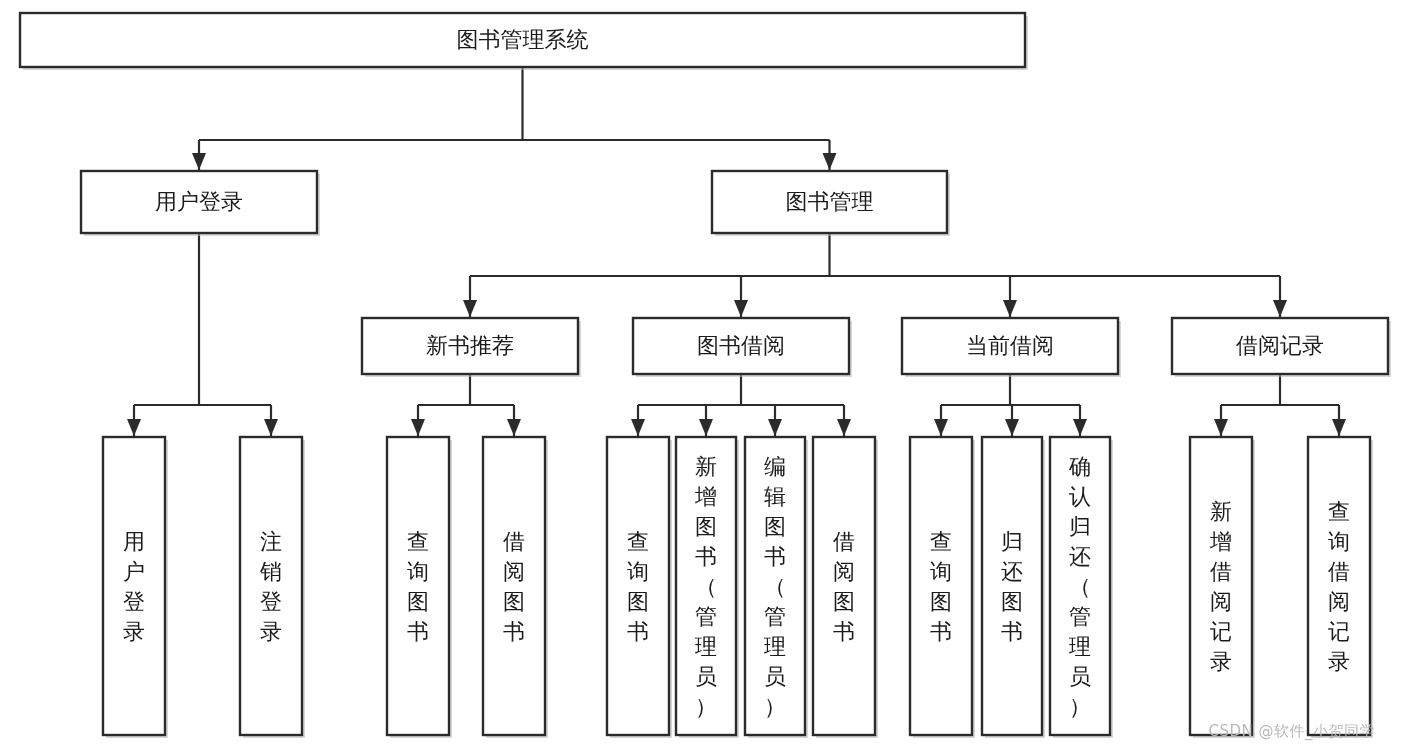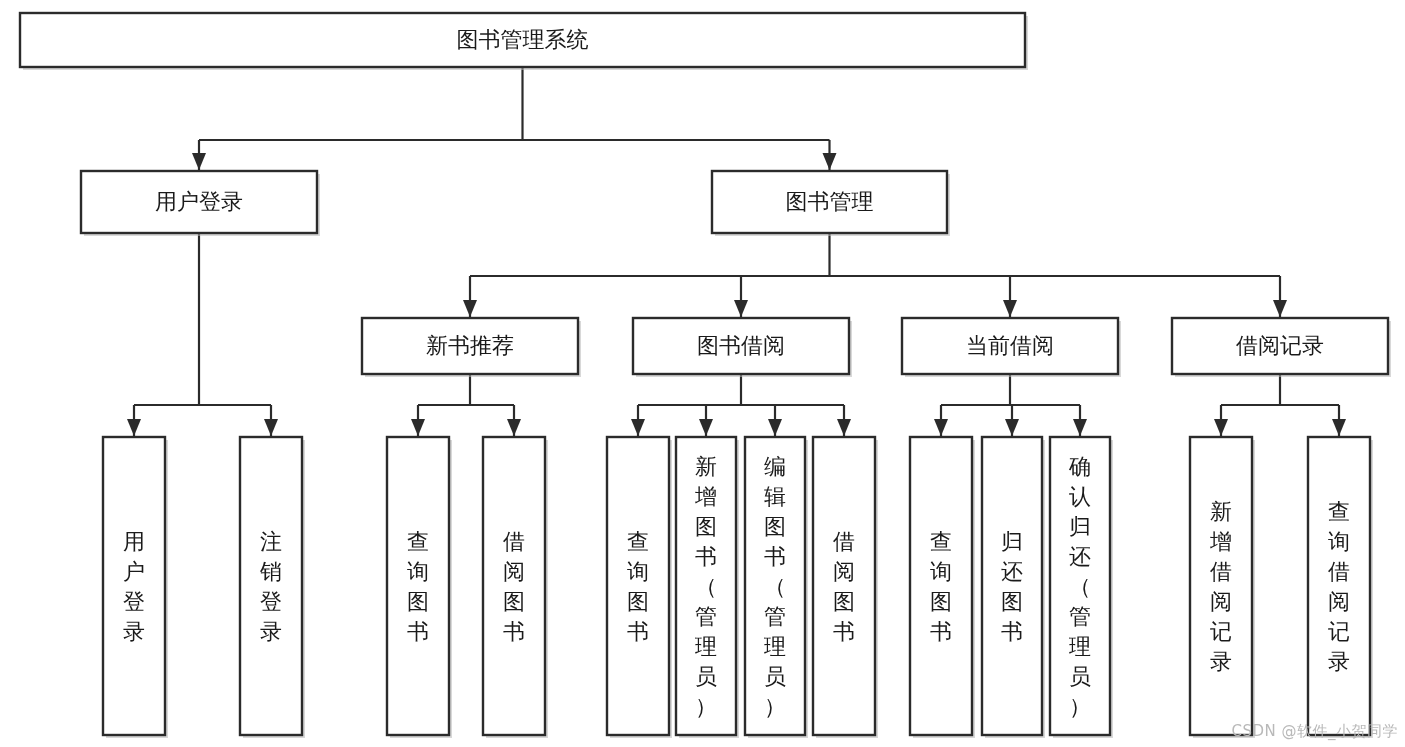--- a/index.html
+++ b/index.html
@@ -52,21 +52,21 @@
     dominant-baseline: middle;
   }
   .node-label-v {
     fill: #1a1a1a;
     font-size: 22px;
     font-family: "DejaVu Sans", "Liberation Sans", sans-serif;
     text-anchor: middle;
   }
   .watermark {
     position: absolute;
-    right: 7px;
+    right: 30px;
     bottom: 6px;
     font-size: 15px;
     color: #b9b9b9;
     font-family: "DejaVu Sans", "Liberation Sans", sans-serif;
     white-space: nowrap;
     letter-spacing: 0.5px;
   }
 </style>
 </head>
 <body>

